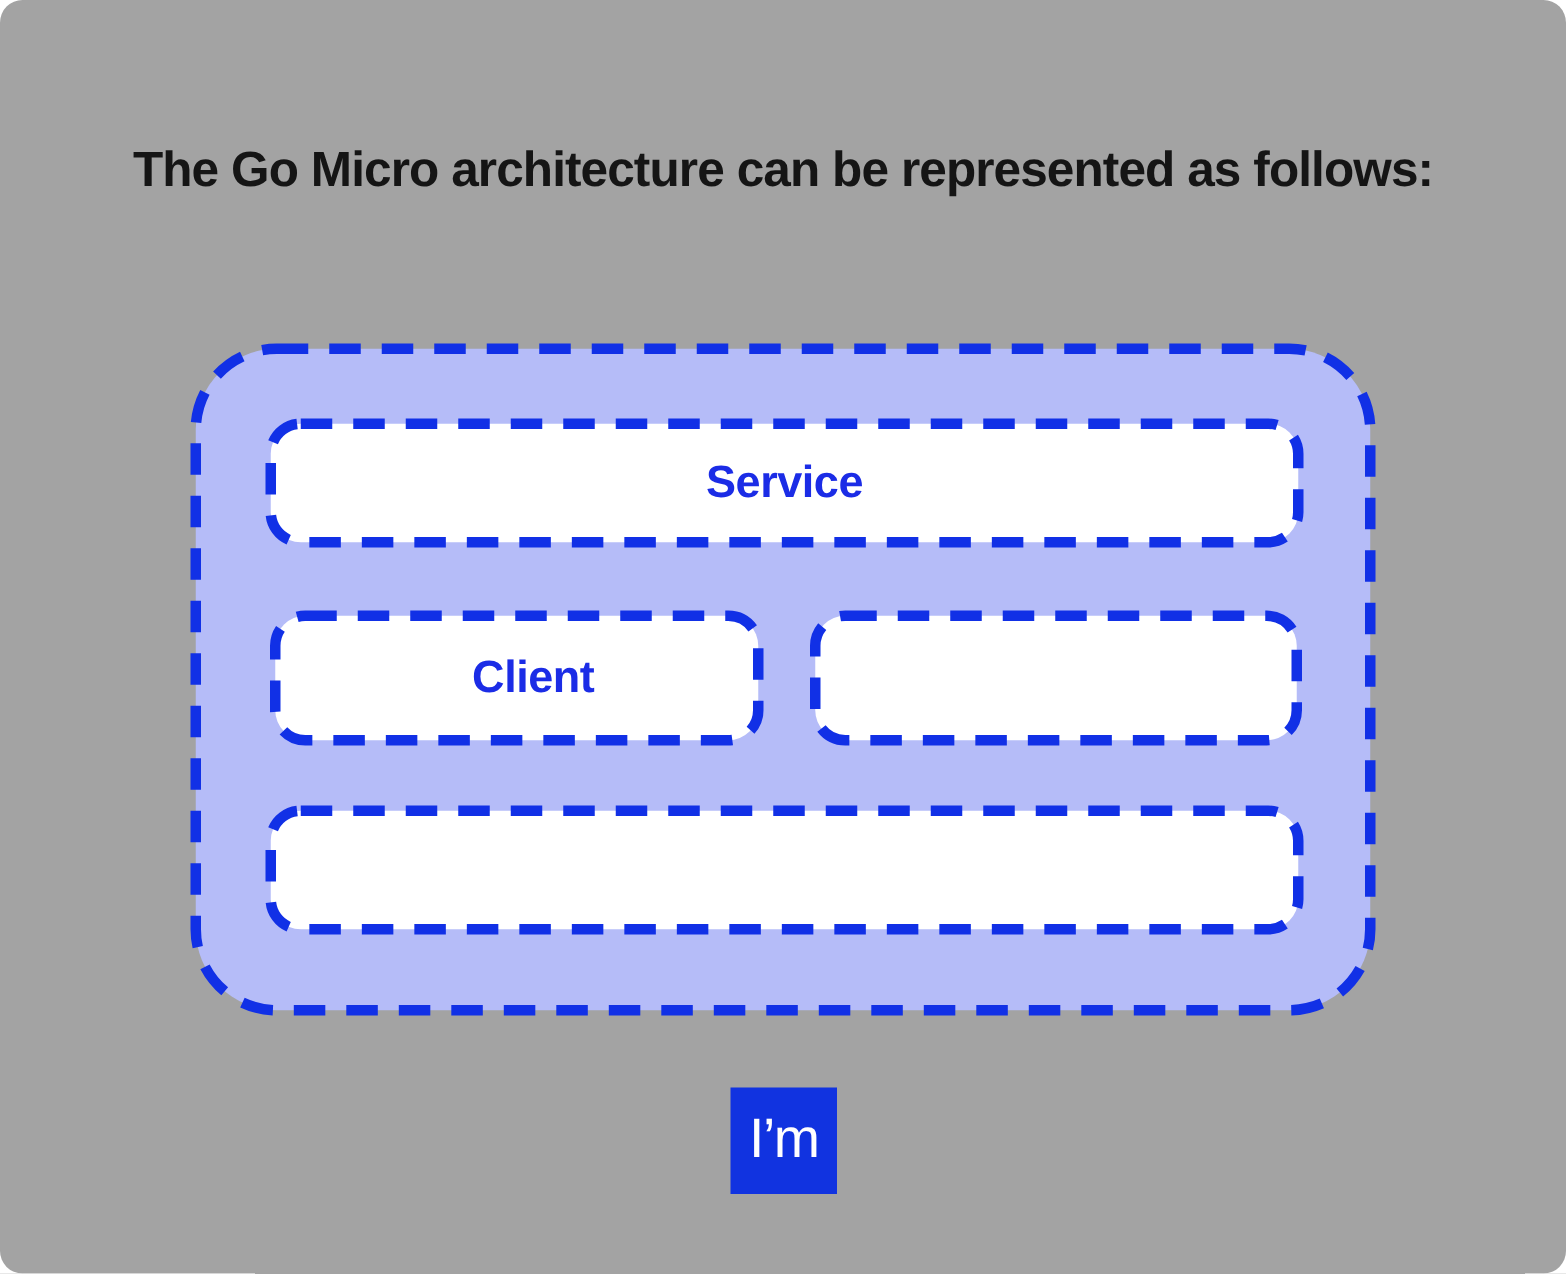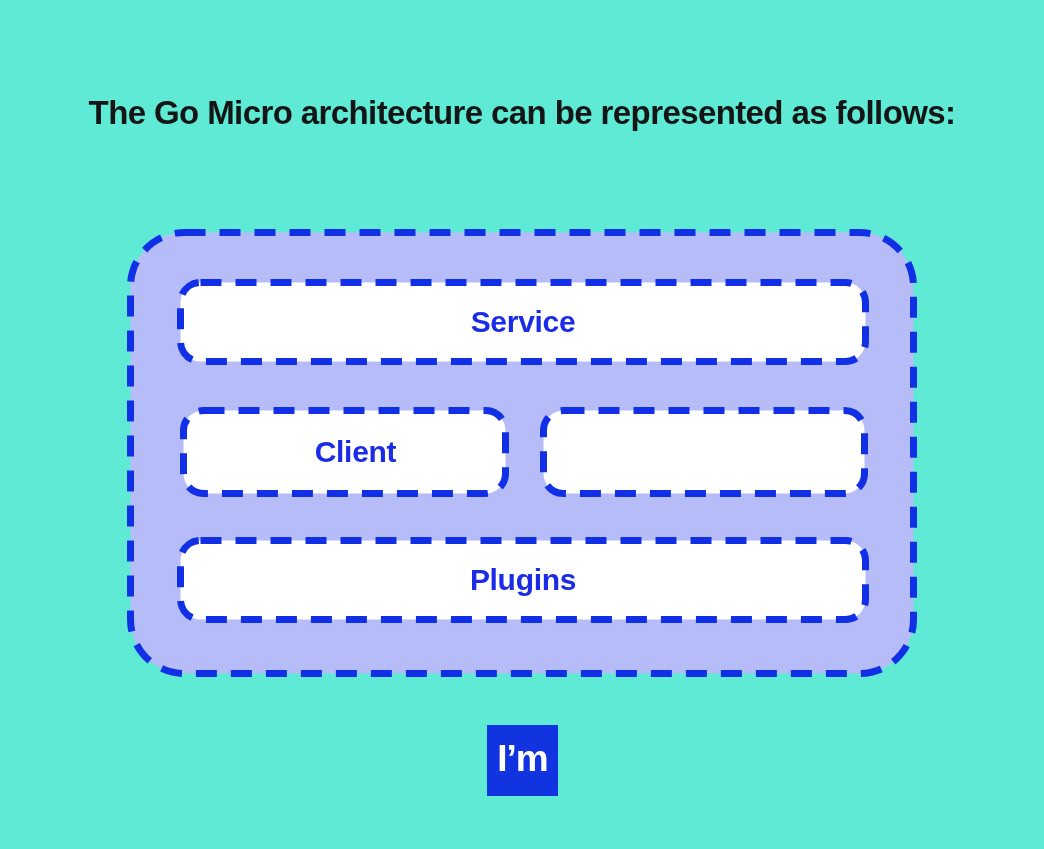--- a/index.html
+++ b/index.html
@@ -4,23 +4,24 @@
 <style>
   html, body {
     margin: 0;
     padding: 0;
     background: #ffffff;
   }
   .page {
     position: relative;
     width: 1044px;
     height: 849px;
-    background: #5eead4;
+    background: #a3a3a3;
     overflow: hidden;
     font-family: "Liberation Sans", "DejaVu Sans", sans-serif;
+    border-radius: 15px;
   }
   .title {
     position: absolute;
     left: 0;
     right: 0;
     top: 92px;
     margin: 0;
     text-align: center;
     font-size: 33px;
     line-height: 42px;
@@ -58,21 +59,21 @@
     width: 71px;
     height: 71px;
     background: #1133e0;
     display: flex;
     align-items: center;
     justify-content: center;
   }
   .logo span {
     color: #ffffff;
     font-size: 37px;
-    font-weight: 700;
+    font-weight: 400;
     letter-spacing: -1px;
     padding-bottom: 3px;
   }
 </style>
 </head>
 <body>
 
 <div class="page">
 
   <h1 class="title">The Go Micro architecture can be represented as follows:</h1>
@@ -83,19 +84,18 @@
     <rect class="inner" x="183.5" y="410.5" width="322" height="83" rx="20"></rect>
     <rect class="inner" x="543.5" y="410.5" width="321" height="83" rx="20"></rect>
     <rect class="inner" x="180.5" y="540.5" width="685" height="79" rx="20"></rect>
   </svg>
 
   <div class="box-label" style="left:177px; top:279px; width:692px; height:86px;text-align:right;">Service</div>
 
   <div class="box-label" style="left:191px; top:407px; width:329px; height:90px;">Client</div>
 
 
-  <div class="box-label" style="left:177px; top:537px; width:692px; height:86px;">Plugins</div>
 
   <div class="logo">
     <span>I’m</span>
   </div>
 
 </div>
 
 </body></html>

